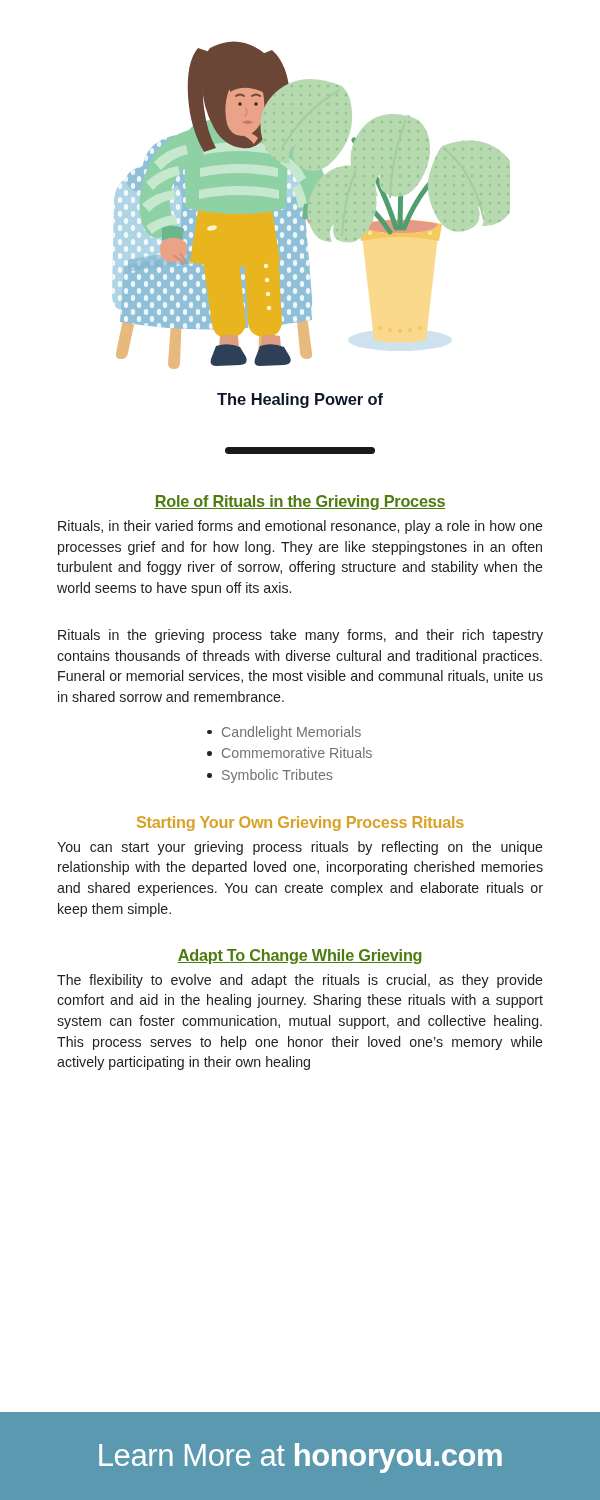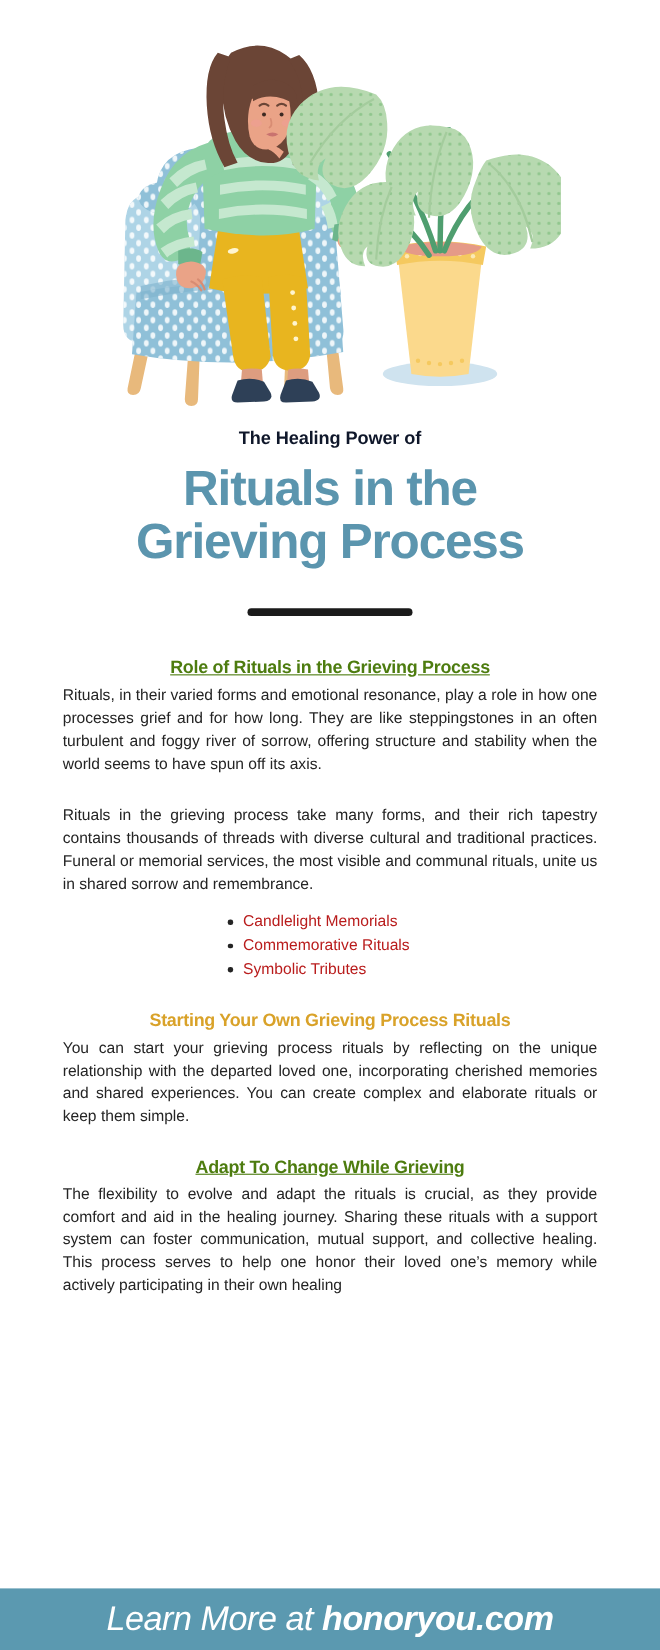--- a/index.html
+++ b/index.html
@@ -74,43 +74,42 @@
     text-justify:inter-word;
   }
   .bullets {
     list-style:none;
     margin-top:14px;
     padding-left:150px;
   }
   .bullets li {
     font-size:14.2px;
     line-height:1.52;
-    color:#b91c1c;
+    color:#737373;
     position:relative;
     padding-left:14px;
   }
   .bullets li::before {
     content:"";
     position:absolute;
     left:0; top:8px;
     width:4.5px; height:4.5px;
     border-radius:50%;
     background:#242424;
   }
 
   
   .footer {
     position:absolute;
     left:0; right:0; bottom:0;
-    height:56px;
+    height:88px;
     background:#5b99b0;
     display:flex;
     align-items:center;
     justify-content:center;
-    font-style:italic;
   }
   .footer-text {
     color:#ffffff;
     font-size:31px;
     letter-spacing:-0.4px;
     white-space:pre;
   }
   .footer-text b { font-weight:bold; }
 </style>
 </head>
@@ -274,24 +273,20 @@
         <path d="M268 138 q-30 -4 -44 22 q-12 22 -2 42 q6 12 20 12 q-5 -12 2 -18 q-4 16 10 18 q16 3 26 -16 q12 -22 2 -44 q-5 -12 -14 -16 Z" fill="#b7d9b0"></path>
         <path d="M268 138 q-30 -4 -44 22 q-12 22 -2 42 q6 12 20 12 q-5 -12 2 -18 q-4 16 10 18 q16 3 26 -16 q12 -22 2 -44 q-5 -12 -14 -16 Z" fill="url(#leafdots)"></path>
         <path d="M266 142 q-12 28 -14 66" stroke="#a4cc9d" stroke-width="2" fill="none"></path>
       </g>
     </g>
   </svg>
 </div>
 
 <div class="title-block">
   <div class="eyebrow">The Healing Power of</div>
-  <h1 class="main-title">
-    <span>Rituals in the</span><br>
-    <span>Grieving Process</span>
-  </h1>
   <div class="divider-wrap">
     <div class="divider"></div>
   </div>
 </div>
 
 <div class="content">
 
   <div class="section">
     <div class="sec-head green">Role of Rituals in the Grieving Process</div>
     <p class="sec-body">Rituals, in their varied forms and emotional resonance, play a role in how one processes grief and for how long. They are like steppingstones in an often turbulent and foggy river of sorrow, offering structure and stability when the world seems to have spun off its axis.</p>

